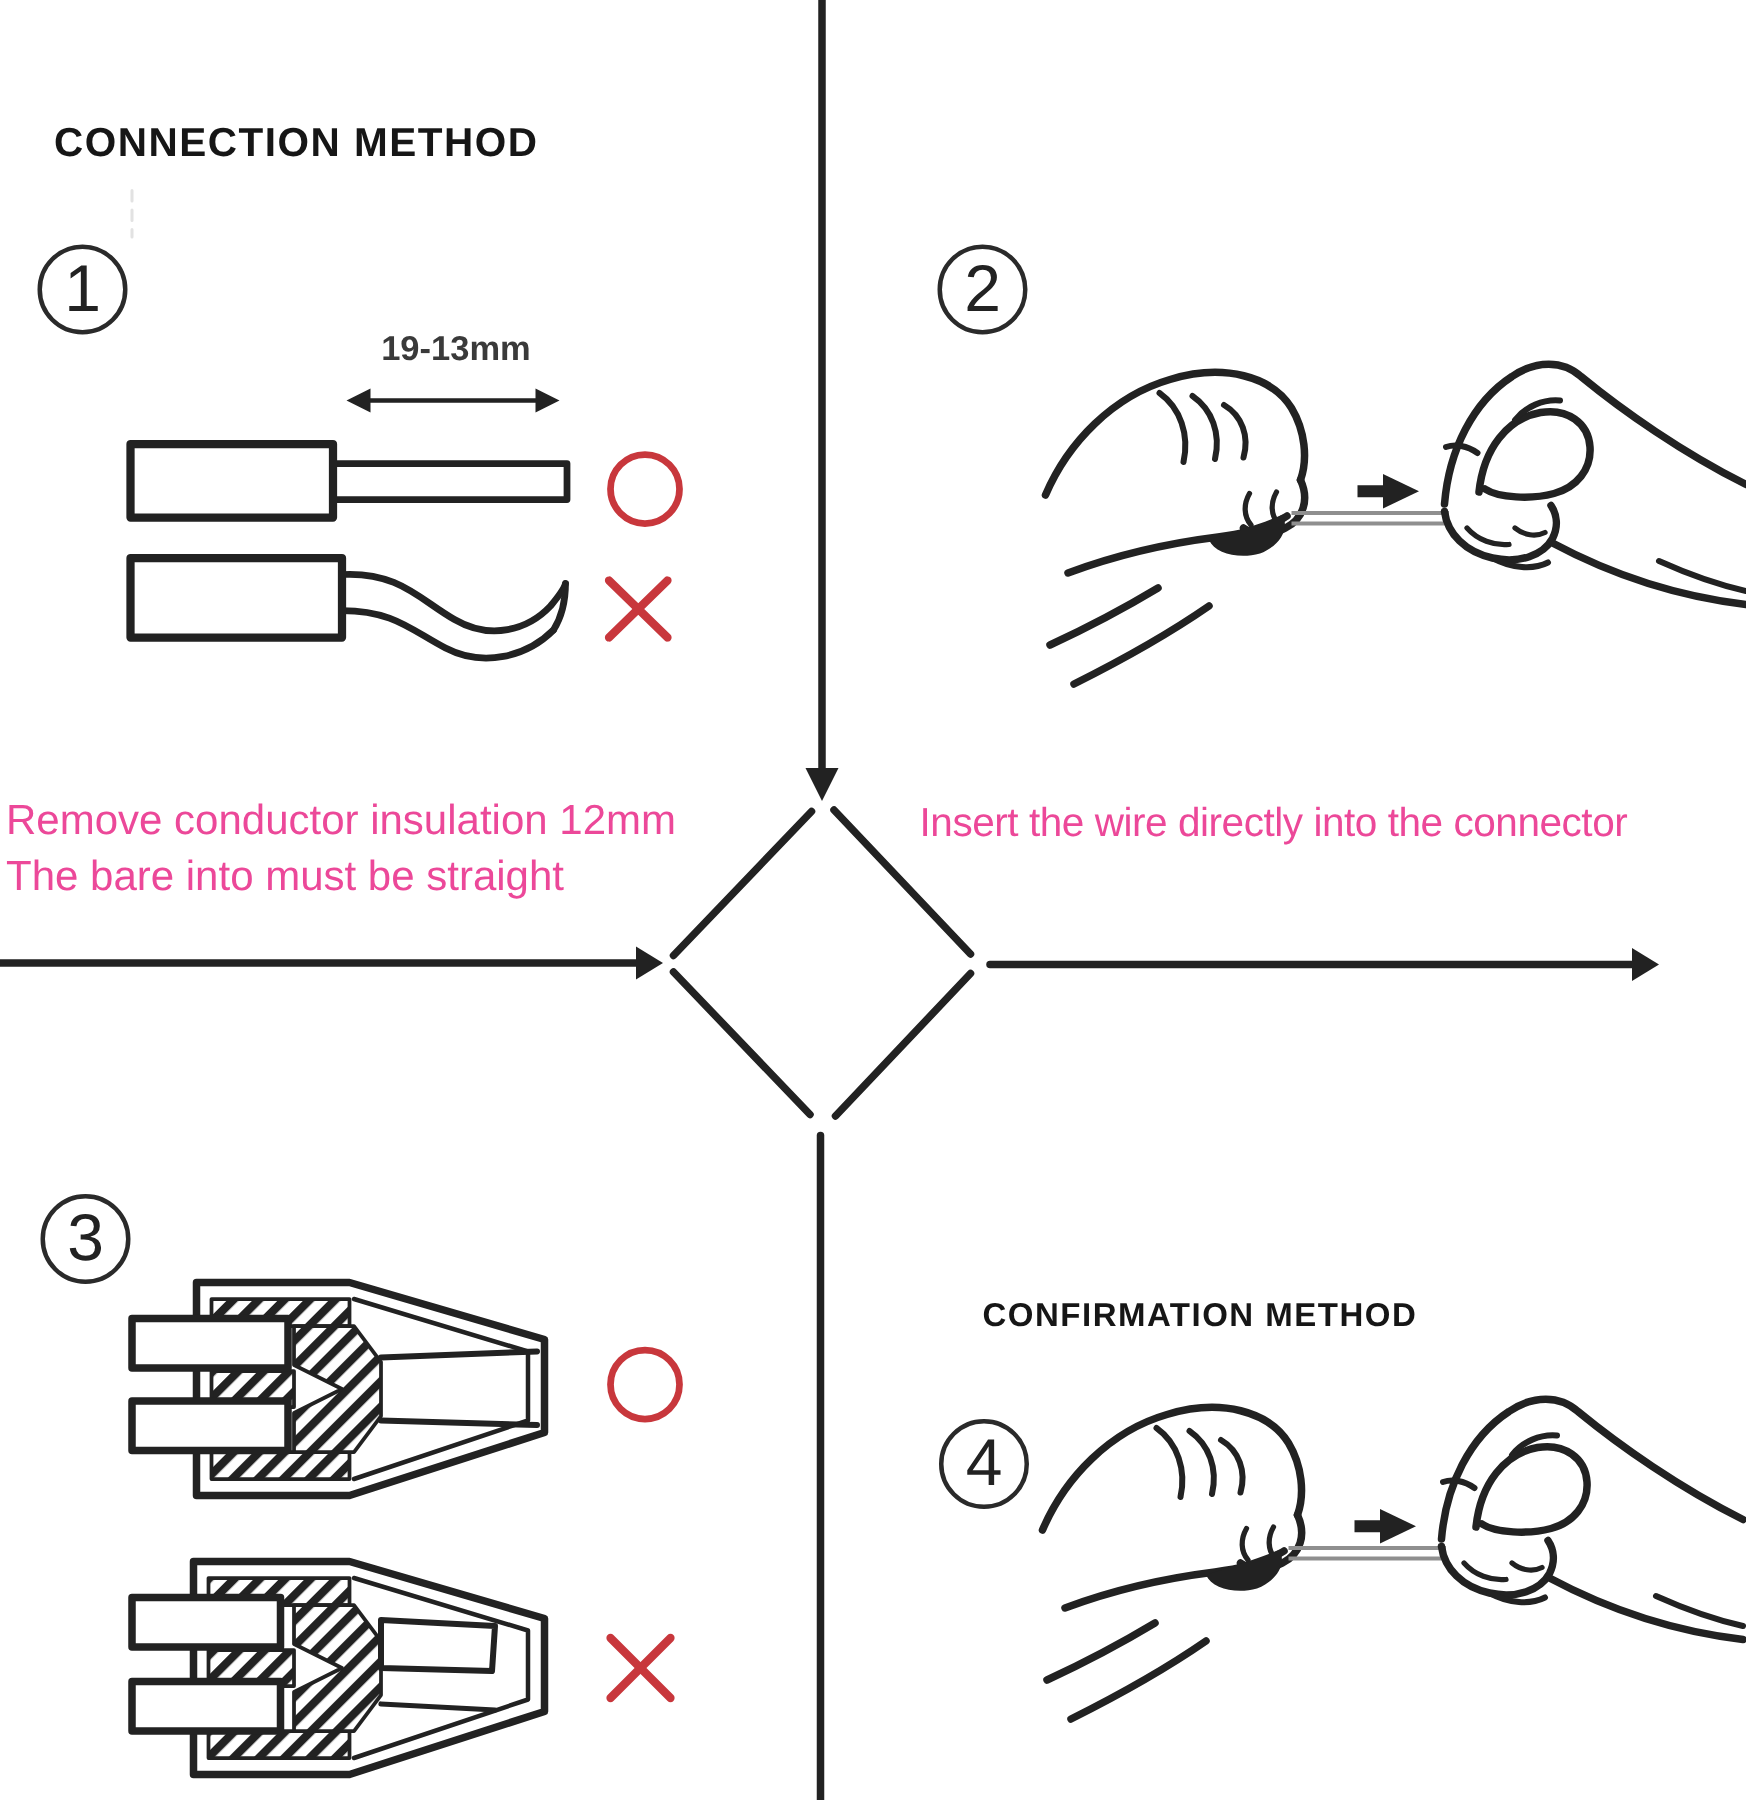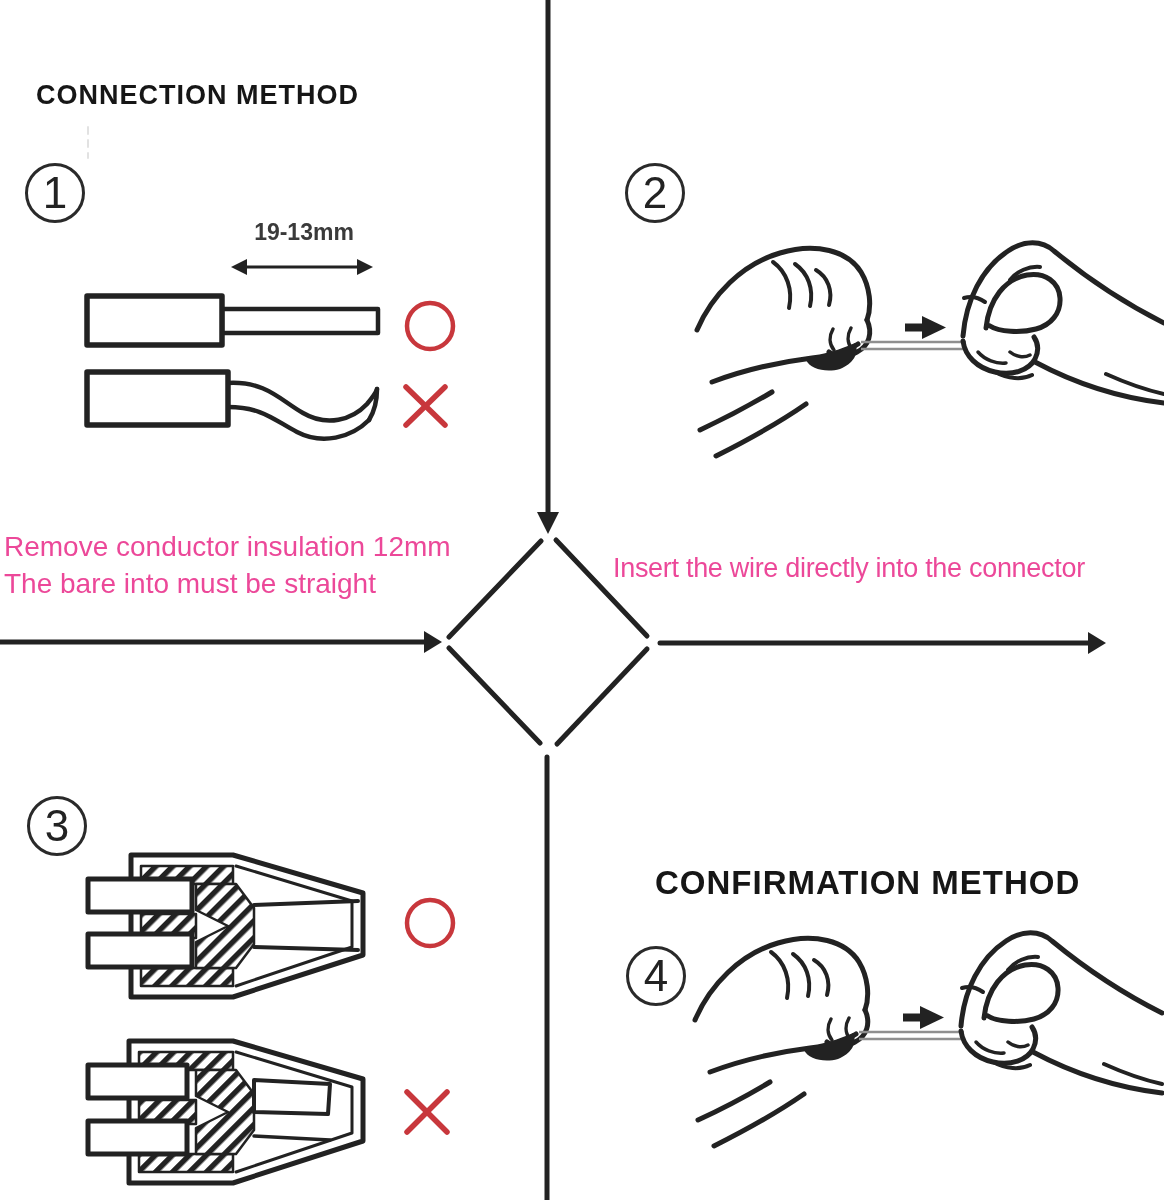--- a/index.html
+++ b/index.html
@@ -9,29 +9,29 @@
   svg.art{position:absolute;left:0;top:0;}
   .ink{stroke:var(--ink);fill:none;stroke-linecap:round;stroke-linejoin:round;}
   .inkfill{fill:var(--ink);stroke:none;}
   .whitefill{fill:#ffffff;}
   .redline{stroke:var(--red);fill:none;stroke-linecap:round;}
   .wireline{stroke:var(--wiregray);fill:none;}
   .hatchfill{fill:url(#hatch);}
   .faint{stroke:#cfcfcf;opacity:.6;}
   .title{position:absolute;font-weight:700;color:#161616;letter-spacing:1px;white-space:nowrap;}
   .title.connection{left:36px;top:80px;font-size:27px;}
-  .title.confirmation{left:655px;top:864px;font-size:33px;}
+  .title.confirmation{left:655px;top:864px;font-size:22px;}
   .step-circle{position:absolute;width:60px;height:60px;border:3px solid #2a2a2a;border-radius:50%;
     display:flex;align-items:center;justify-content:center;font-size:44px;color:#222;line-height:1;}
   .c1{left:25px;top:163px;} .c2{left:625px;top:163px;} .c3{left:27px;top:796px;} .c4{left:626px;top:946px;}
   .measure-label{position:absolute;left:232px;top:219px;width:144px;text-align:center;
     font-size:23px;font-weight:700;color:#3a3a3a;}
   .caption{position:absolute;color:#ec4899;white-space:nowrap;}
   .caption.cap1{left:4px;top:528px;font-size:28px;line-height:37px;}
-  .caption.cap2{left:613px;top:533px;font-size:27px;letter-spacing:-0.3px;margin-top:20px;}
+  .caption.cap2{left:613px;top:533px;font-size:27px;letter-spacing:-0.3px;}
 </style>
 </head>
 <body>
 
 <div class="canvas">
 
   <svg class="art" width="1164" height="1200" viewBox="0 0 1164 1200">
     <defs>
       <pattern id="hatch" width="12" height="12" patternUnits="userSpaceOnUse" patternTransform="rotate(45)">
         <rect width="12" height="12" fill="#ffffff"></rect>

